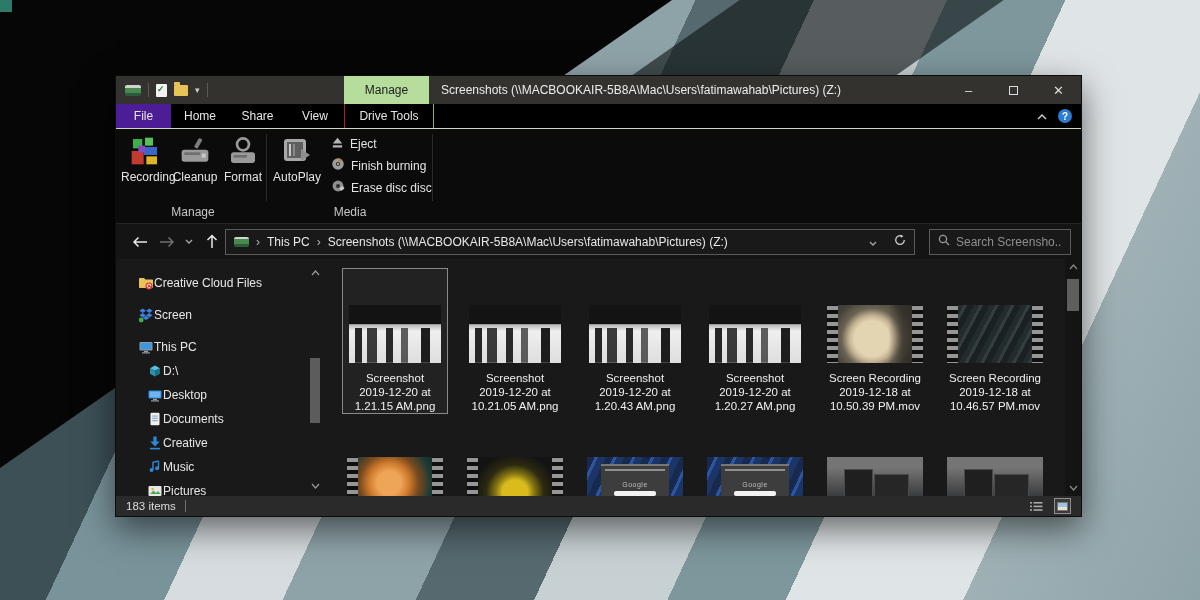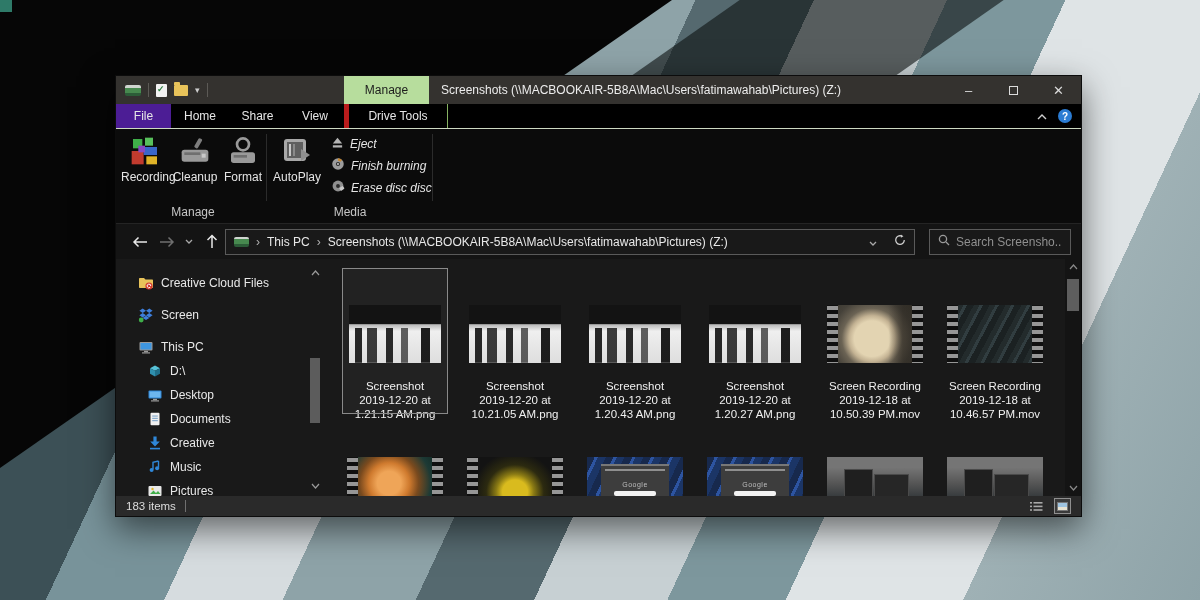--- a/index.html
+++ b/index.html
@@ -54,32 +54,32 @@
   .ctrl { width: 45px; height: 28px; display: flex; align-items: center; justify-content: center;
     color: #dcdcdc; font-size: 13px; }
   .maxbox { width: 9px; height: 9px; border: 1px solid #dcdcdc; display: inline-block; }
 
   
   .tabrow { height: 25px; flex: 0 0 25px; background: #000; display: flex; align-items: stretch;
     border-bottom: 1px solid #cdd9c2; position: relative; }
   .tab { display: flex; align-items: center; justify-content: center; color: #e6e6e6; }
   .tab-file { width: 55px; background: #4c1d95; }
   .tab-home { width: 58px; } .tab-share { width: 57px; } .tab-view { width: 58px; }
-  .tab-dt { width: 104px; border-left: 5px solid #b91c1c; border-right: 1px solid #86b262; text-align: right; }
+  .tab-dt { width: 90px; border-left: 1px solid #b91c1c; border-right: 1px solid #86b262; text-align: right; }
   .tabrow-right { position: absolute; right: 9px; top: 0; height: 24px; display: flex; align-items: center; gap: 11px; }
   .help { width: 14px; height: 14px; border-radius: 50%; background: #2b7cd3; color: #fff;
     font-size: 10px; font-weight: bold; display: flex; align-items: center; justify-content: center; }
 
   
   .ribbon { height: 94px; flex: 0 0 94px; background: #0b0b0b; position: relative; }
   .bb { position: absolute; top: 6px; width: 48px; text-align: center; color: #e4e4e4; }
   .bb .bicon { width: 32px; height: 32px; margin: 0 auto 3px; }
   .bb-1 { left: 5px; } .bb-2 { left: 55px; } .bb-3 { left: 103px; } .bb-4 { left: 155px; width: 52px; }
   .smallbtns { position: absolute; left: 215px; top: 7px; display: flex; flex-direction: column; gap: 7px; }
-  .smallbtn { display: flex; align-items: center; gap: 6px; height: 15px; color: #e4e4e4; font-style: italic; }
+  .smallbtn { display: flex; align-items: center; gap: 6px; height: 15px; color: #e4e4e4; }
   .vsep { position: absolute; top: 5px; bottom: 22px; width: 1px; background: #2b2b2b; }
   .vsep-1 { left: 150px; } .vsep-2 { left: 316px; }
   .grouplabel { position: absolute; bottom: 4px; color: #c6c6c6; text-align: center; }
   .gl-1 { left: 5px; width: 144px; } .gl-2 { left: 155px; width: 158px; }
 
   
   .addr { height: 36px; flex: 0 0 36px; background: #141414; border-top: 1px solid #242424;
     display: flex; align-items: center; padding: 0 10px; }
   .navbtn { width: 27px; height: 26px; display: flex; align-items: center; justify-content: center; }
   .navbtn.small { width: 18px; }
@@ -91,35 +91,35 @@
     background: linear-gradient(#cfd4cf 0 2px, #47894f 2px 7px, #2c5c38 7px); }
   .searchbox { width: 142px; margin-left: 14px; height: 26px; border: 1px solid #5a5a5a; background: #191919;
     display: flex; align-items: center; gap: 6px; padding: 0 8px; }
   .searchbox input { flex: 1; min-width: 0; background: transparent; border: none; outline: none;
     color: #9a9a9a; font-size: 12px; font-family: "Liberation Sans", sans-serif; }
   .searchbox input::placeholder { color: #8f8f8f; }
 
   
   .main { flex: 1; display: flex; overflow: hidden; background: #191919; position: relative; }
   .sidebar { width: 215px; flex: 0 0 215px; padding-top: 12px; position: relative; overflow: hidden; }
-  .side-item { height: 24px; display: flex; align-items: center; gap: 7px; padding-left: 22px; }
+  .side-item { height: 24px; display: flex; align-items: center; padding-left: 22px; }
   .side-item.lvl1 { padding-left: 31px; }
   .side-item.gap-after { margin-bottom: 8px; }
   .sicon { width: 16px; height: 16px; flex: 0 0 16px; display: flex; align-items: center; justify-content: center; }
   .side-scroll { position: absolute; right: 9px; top: 6px; bottom: 4px; width: 13px; }
   .ss-up { position: absolute; top: 0; left: 2px; }
   .ss-dn { position: absolute; bottom: 0; left: 2px; }
   .ss-thumb { position: absolute; left: 1px; width: 10px; top: 93px; height: 65px; background: #5c5c5c; }
 
   .files { flex: 1; overflow: hidden; padding: 9px 0 0 11px;
     display: flex; flex-wrap: wrap; align-content: flex-start; column-gap: 14px; row-gap: 6px; }
   .tile { width: 106px; height: 146px; }
   .tile.selected { outline: 1px solid #8a8a8a; outline-offset: -1px; background: rgba(255,255,255,.045); }
   .thumb-area { height: 95px; display: flex; align-items: flex-end; justify-content: center; }
-  .flabel { margin-top: 16px; text-align: center; font-size: 11.5px; line-height: 14px; color: #f0f0f0; }
+  .flabel { margin-top: 8px; text-align: center; font-size: 11.5px; line-height: 14px; color: #f0f0f0; }
 
   .png-thumb { width: 92px; height: 58px;
     background:
       linear-gradient(90deg, rgba(0,0,0,0) 0 6%, rgba(22,22,22,.92) 6% 14%, rgba(0,0,0,0) 14% 20%,
         rgba(28,28,28,.85) 20% 30%, rgba(0,0,0,0) 30% 40%, rgba(20,20,20,.9) 40% 48%, rgba(0,0,0,0) 48% 56%,
         rgba(45,45,45,.75) 56% 64%, rgba(0,0,0,0) 64% 78%, rgba(18,18,18,.95) 78% 88%, rgba(0,0,0,0) 88%) bottom / 100% 60% no-repeat,
       linear-gradient(180deg, #131313 0 32%, #b9b9b9 34%, #efefef 45%, #dedede 100%); }
   .mov { width: 96px; height: 58px; display: flex; background: #101010; }
   .strip { width: 11px; flex: 0 0 11px; padding: 1px 0;
     background: repeating-linear-gradient(180deg, #0f0f0f 0 1.5px, #969696 1.5px 5px, #0f0f0f 5px 8px); }

